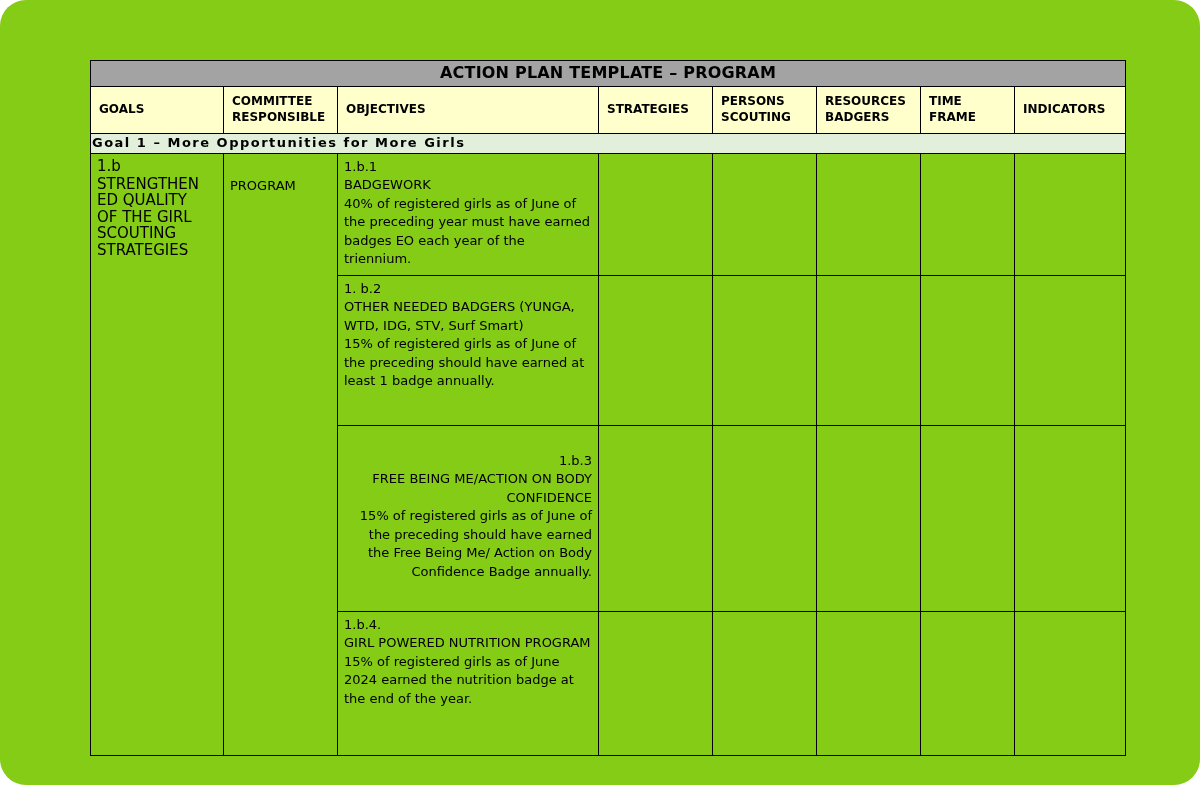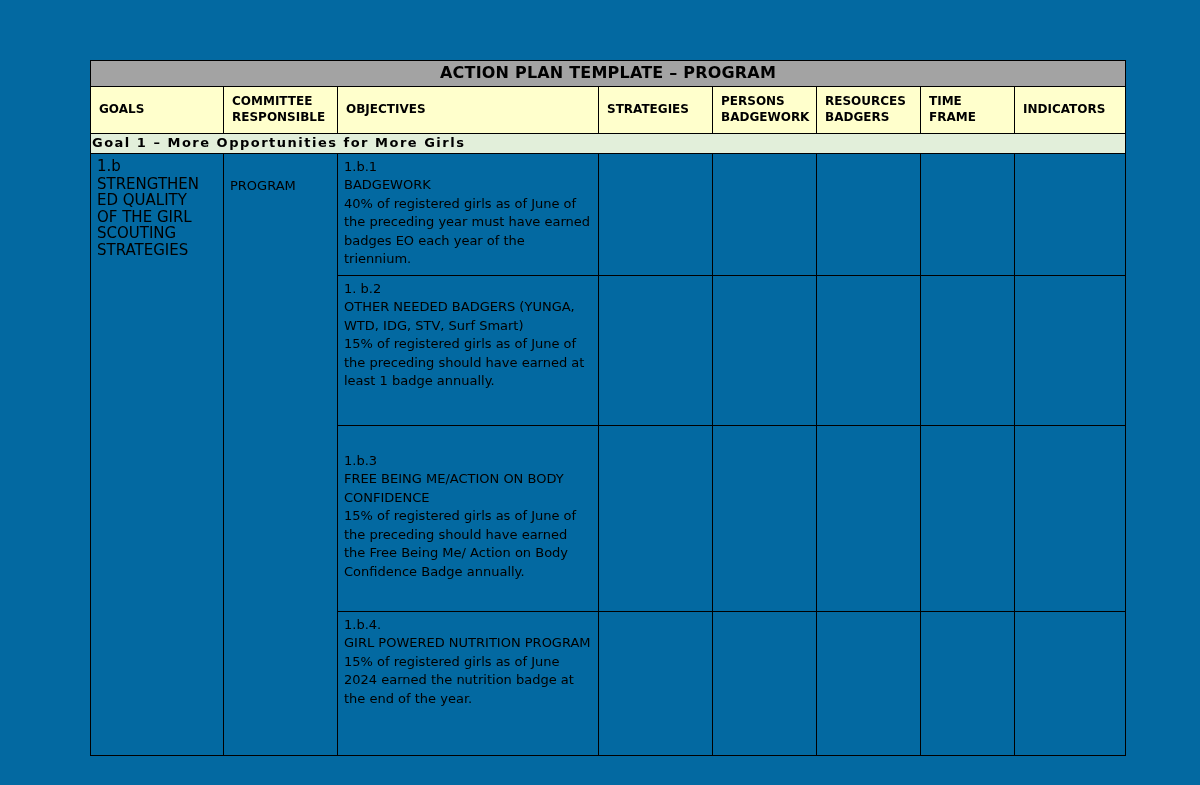--- a/index.html
+++ b/index.html
@@ -2,21 +2,21 @@
 <html><head>
 <meta charset="utf-8">
 <style>
   * { box-sizing: border-box; }
   html, body { margin: 0; padding: 0; background: #ffffff; }
   body {
     width: 1200px; height: 785px;
     font-family: "DejaVu Sans", "Liberation Sans", sans-serif;
     color: #000;
   }
-  .page { position: relative; width: 1200px; height: 785px; background: #0369a1; overflow: hidden; }
+  .page { position: relative; width: 1200px; height: 785px; background: #84cc16; overflow: hidden; border-radius: 26px; }
 
   table.plan {
     position: absolute; left: 90px; top: 60px; width: 1035px;
     border-collapse: collapse; table-layout: fixed;
   }
   .plan th, .plan td { border: 1px solid #000; vertical-align: top; }
 
   .title-cell {
     background: #a3a3a3; text-align: center; font-weight: bold;
     font-size: 16px; height: 26px; vertical-align: middle; letter-spacing: 0.2px;
@@ -39,21 +39,21 @@
 
   .committee-cell { font-size: 13px; padding: 24px 6px 4px 6px; }
 
   .obj-cell { font-size: 13px; line-height: 1.42; padding: 4px 6px; overflow-wrap: break-word; }
   .obj-cell.pad-top { padding-top: 26px; }
 
   .empty-cell { padding: 4px 6px; }
 
   .h1 { height: 122px; }
   .h2 { height: 150px; }
-  .h3 { height: 186px; }
+  .h3 { height: 186px; text-align: right; }
   .h4 { height: 144px; }
 </style>
 </head>
 <body>
 
 <div class="page">
   <table class="plan">
     <colgroup>
       <col style="width:133px">
       <col style="width:114px">
@@ -68,21 +68,21 @@
     <tbody>
       <tr>
         <th class="title-cell" colspan="8">ACTION PLAN TEMPLATE – PROGRAM</th>
       </tr>
 
       <tr class="header-row">
         <th>GOALS</th>
         <th>COMMITTEE RESPONSIBLE</th>
         <th>OBJECTIVES</th>
         <th>STRATEGIES</th>
-        <th>PERSONS BADGEWORK</th>
+        <th>PERSONS SCOUTING</th>
         <th>RESOURCES BADGERS</th>
         <th>TIME FRAME</th>
         <th>INDICATORS</th>
       </tr>
 
       <tr>
         <td class="banner-cell" colspan="8">Goal 1 – More Opportunities for More Girls</td>
       </tr>
 
       <tr>

